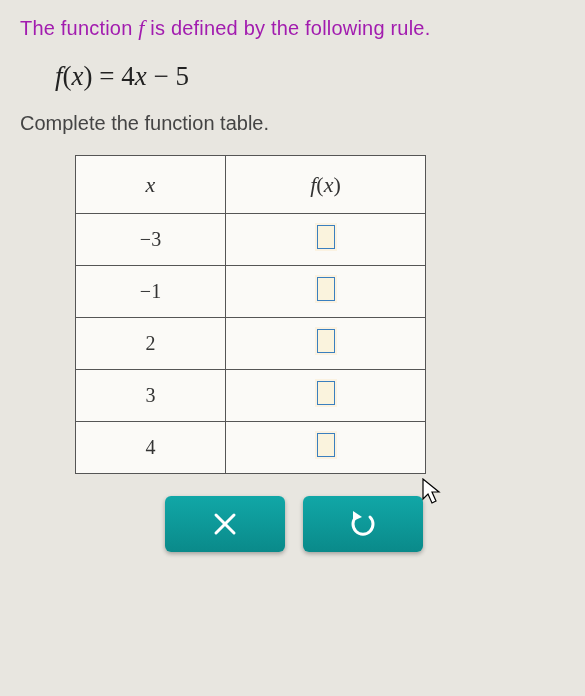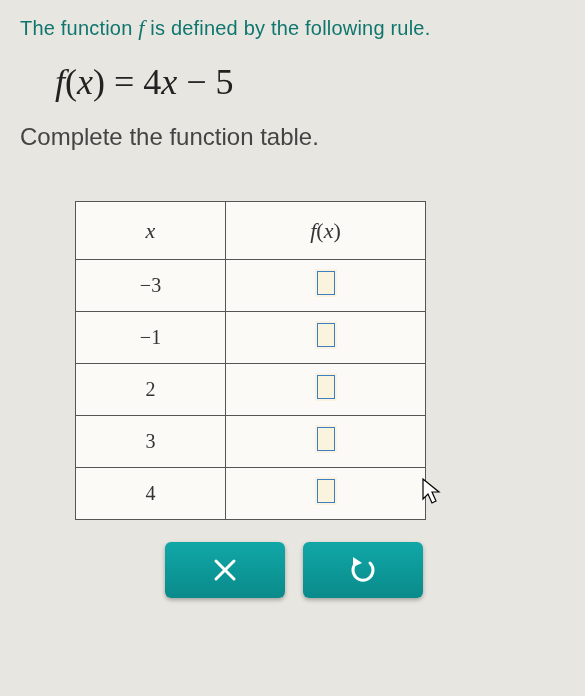--- a/index.html
+++ b/index.html
@@ -8,41 +8,41 @@
     width: 585px;
     height: 696px;
     background: #e8e6e0;
     font-family: Verdana, Geneva, sans-serif;
     color: #333;
     padding: 15px 20px;
     position: relative;
   }
   .intro {
     font-size: 20px;
-    color: #0f766e;
+    color: #a21caf;
     margin-bottom: 20px;
     letter-spacing: 0.2px;
   }
   .intro .fvar {
     font-family: "Times New Roman", serif;
     font-style: italic;
     font-size: 22px;
   }
   .equation {
     font-family: "Times New Roman", serif;
-    font-size: 36px;
+    font-size: 27px;
     margin: 20px 0 20px 35px;
     color: #222;
   }
   .equation .fvar { font-style: italic; }
   .equation .xvar { font-style: italic; }
   .instr2 {
-    font-size: 24px;
+    font-size: 20px;
     color: #444;
-    margin-bottom: 50px;
+    margin-bottom: 20px;
   }
   .table-wrap { margin-left: 55px; }
   table.func {
     border-collapse: collapse;
     background: #fbfaf7;
   }
   table.func th, table.func td {
     border: 1px solid #555;
     text-align: center;
     vertical-align: middle;

